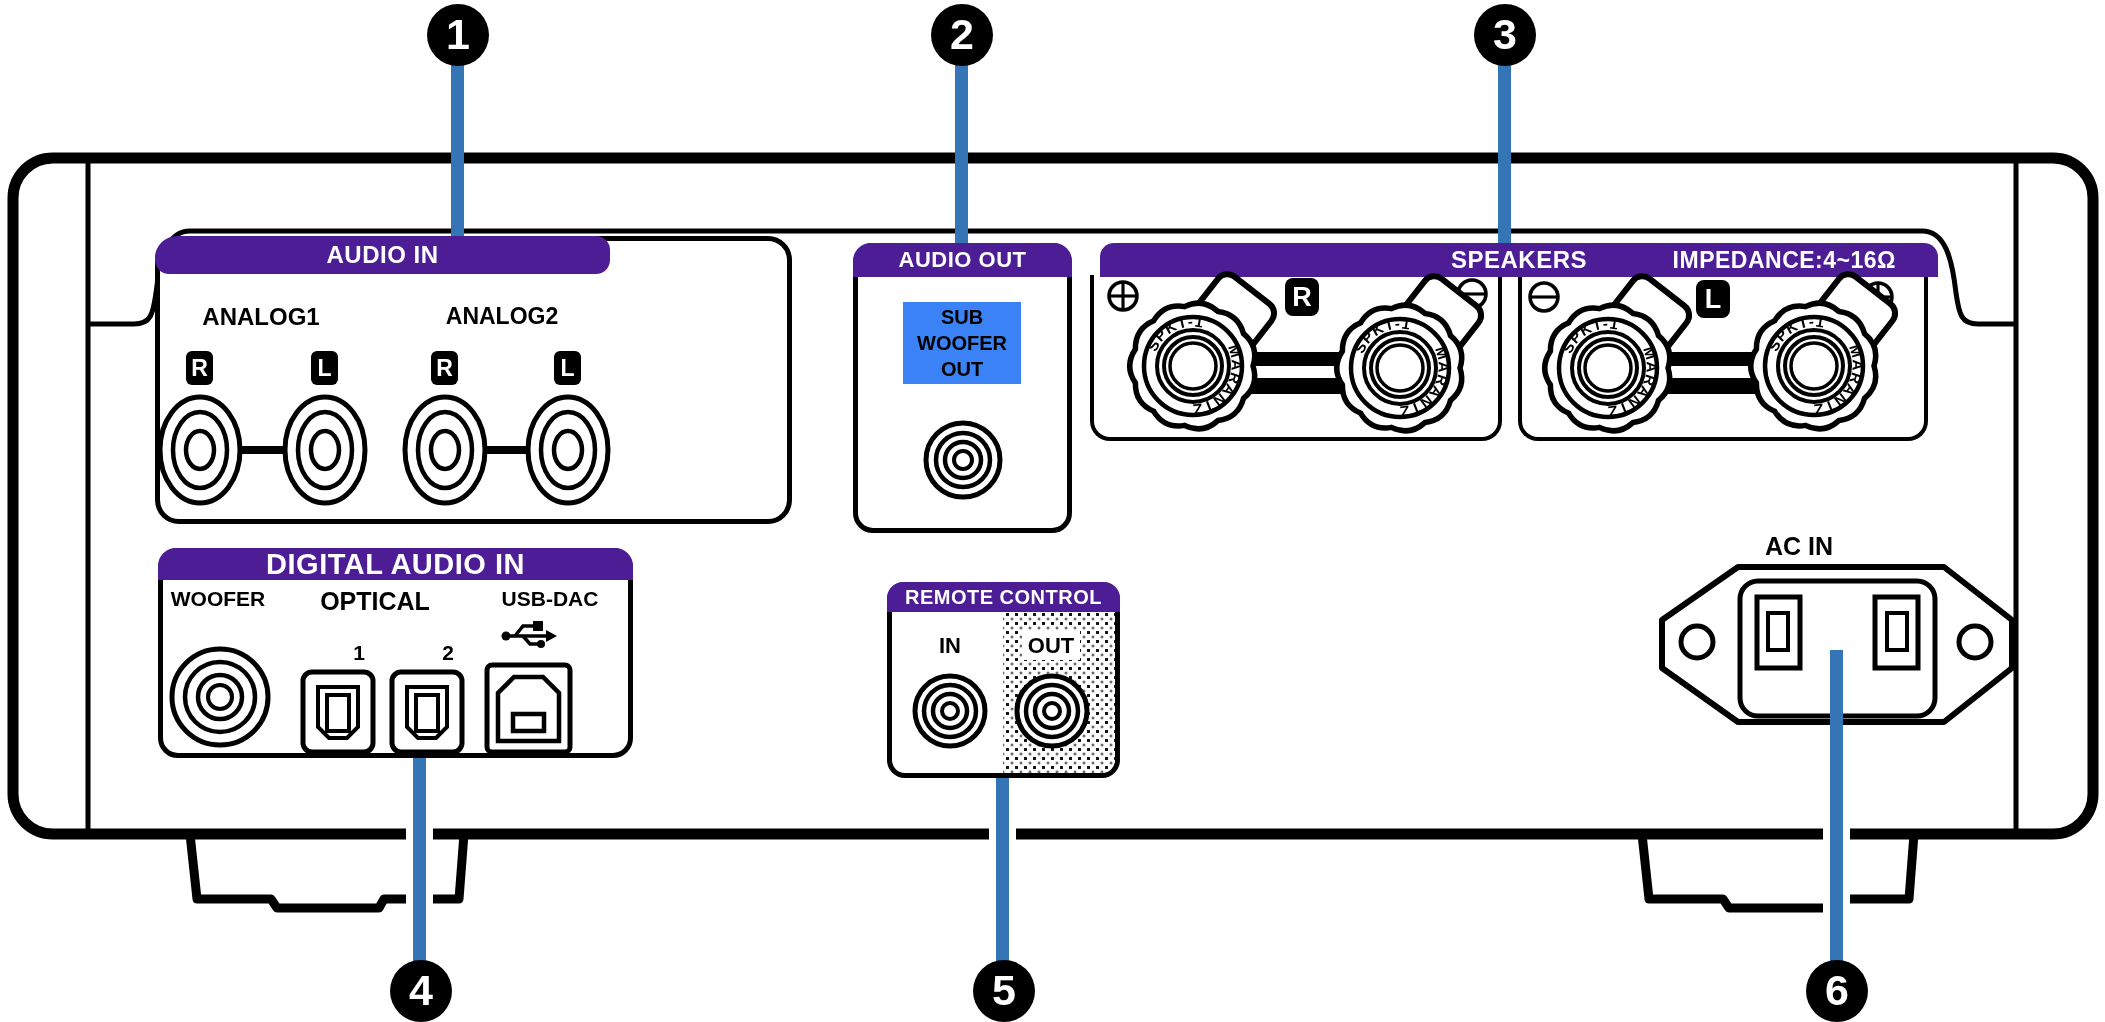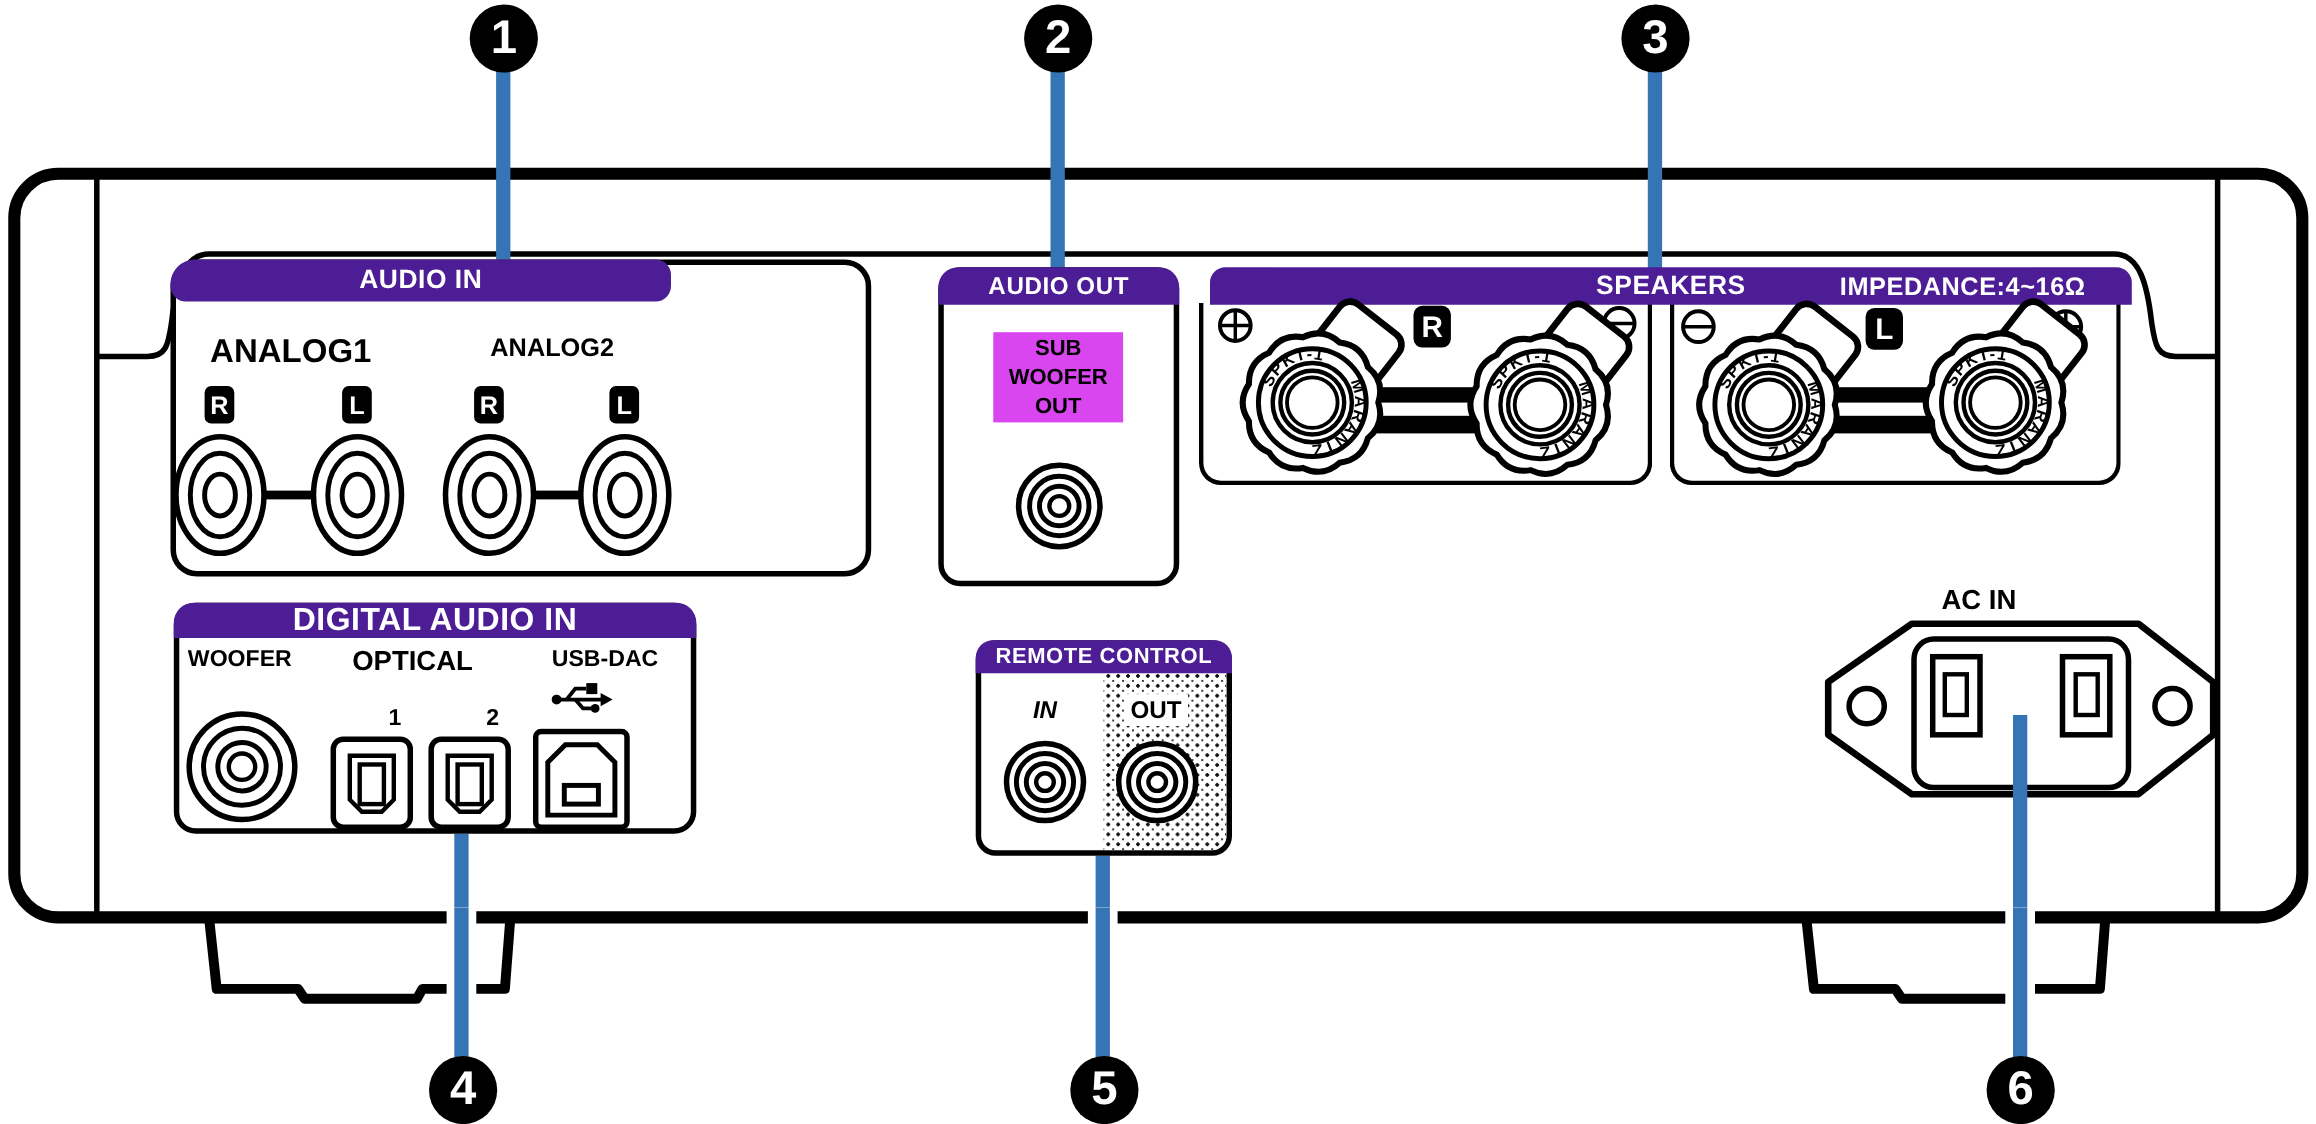--- a/index.html
+++ b/index.html
@@ -94,21 +94,21 @@
 <div class="abs cnum" style="left:931px;top:4px;">2</div>
 <div class="abs cnum" style="left:1474px;top:4px;">3</div>
 <div class="abs cnum" style="left:390px;top:960px;">4</div>
 <div class="abs cnum" style="left:973px;top:960px;">5</div>
 <div class="abs cnum" style="left:1806px;top:960px;">6</div>
 
 <div class="abs box" style="left:155px;top:236px;width:637px;height:288px;border-radius:24px;"></div>
 <div class="abs bar" style="left:155px;top:236px;width:455px;height:38px;font-size:24px;border-radius:22px 14px 14px 14px;">
   <span>AUDIO IN</span>
 </div>
-<div class="abs lbl" style="left:191px;top:303px;width:140px;font-size:30px;">ANALOG1</div>
+<div class="abs lbl" style="left:191px;top:303px;width:140px;font-size:24px;">ANALOG1</div>
 <div class="abs lbl" style="left:432px;top:303px;width:140px;font-size:23px;">ANALOG2</div>
 
 <div class="abs badge" style="left:186px;top:351px;width:27px;height:34px;font-size:23px;line-height:34px;">R</div>
 <div class="abs badge" style="left:311px;top:351px;width:27px;height:34px;font-size:23px;line-height:34px;">L</div>
 <div class="abs badge" style="left:431px;top:351px;width:27px;height:34px;font-size:23px;line-height:34px;">R</div>
 <div class="abs badge" style="left:554px;top:351px;width:27px;height:34px;font-size:23px;line-height:34px;">L</div>
 
 <div class="abs" style="left:240px;top:446px;width:45px;height:8px;background:#000;z-index:11;"></div>
 <div class="abs" style="left:485px;top:446px;width:43px;height:8px;background:#000;z-index:11;"></div>
 
@@ -130,21 +130,21 @@
 <svg class="abs jack" style="left:520px;top:392px;" width="96" height="116" viewBox="0 0 96 116">
   <ellipse cx="48" cy="58" rx="40" ry="53" fill="#fff" stroke="#000" stroke-width="5"></ellipse>
   <ellipse cx="48" cy="58" rx="27" ry="38" fill="none" stroke="#000" stroke-width="4.5"></ellipse>
   <ellipse cx="48" cy="58" rx="14" ry="19" fill="#fff" stroke="#000" stroke-width="4.5"></ellipse>
 </svg>
 
 <div class="abs box halftone" style="left:853px;top:243px;width:219px;height:290px;border-radius:20px;"></div>
 <div class="abs bar" style="left:853px;top:243px;width:219px;height:34px;font-size:22px;border-radius:18px 18px 0 0;">
   <span>AUDIO OUT</span>
 </div>
-<div class="abs lbl" style="left:903px;top:302px;width:118px;height:82px;background:#d946ef;font-size:20px;line-height:1.3;
+<div class="abs lbl" style="left:903px;top:302px;width:118px;height:82px;background:#3b82f6;font-size:20px;line-height:1.3;
             white-space:pre-line;display:flex;align-items:center;justify-content:center;z-index:12;">SUB
 WOOFER
 OUT</div>
 <svg class="abs jack" style="left:921px;top:418px;" width="84" height="84" viewBox="0 0 84 84">
   <circle cx="42" cy="42" r="37" fill="#fff" stroke="#000" stroke-width="5"></circle>
   <circle cx="42" cy="42" r="27" fill="none" stroke="#000" stroke-width="4.5"></circle>
   <circle cx="42" cy="42" r="18" fill="none" stroke="#000" stroke-width="4.5"></circle>
   <circle cx="42" cy="42" r="9" fill="#fff" stroke="#000" stroke-width="4"></circle>
 </svg>
 
@@ -231,21 +231,21 @@
   <path d="M 14 79 L 14 31 L 30 15 L 59 15 L 75 31 L 75 79 Z" fill="none" stroke="#000" stroke-width="4.5"></path>
   <rect x="29" y="52" width="31" height="17" fill="none" stroke="#000" stroke-width="4.5"></rect>
 </svg>
 
 <div class="abs box" style="left:887px;top:582px;width:233px;height:196px;border-radius:18px;"></div>
 <div class="abs halftone" style="left:1003px;top:610px;width:112px;height:163px;border-radius:0 0 14px 0;z-index:11;"></div>
 <div class="abs bar" style="left:887px;top:582px;width:233px;height:30px;font-size:20px;border-radius:16px 16px 0 0;">
 
   <span>REMOTE CONTROL</span>
 </div>
-<div class="abs lbl" style="left:928px;top:633px;width:44px;font-size:22px;z-index:12;font-style:italic;">IN</div>
+<div class="abs lbl" style="left:928px;top:633px;width:44px;font-size:22px;z-index:12;">IN</div>
 <div class="abs lbl" style="left:1022px;top:631px;width:58px;height:29px;background:#fff;font-size:22px;line-height:29px;z-index:12;">OUT</div>
 <svg class="abs jack" style="left:910px;top:671px;" width="80" height="80" viewBox="0 0 80 80">
   <circle cx="40" cy="40" r="35" fill="#fff" stroke="#000" stroke-width="5"></circle>
   <circle cx="40" cy="40" r="26" fill="none" stroke="#000" stroke-width="4.5"></circle>
   <circle cx="40" cy="40" r="17" fill="none" stroke="#000" stroke-width="4.5"></circle>
   <circle cx="40" cy="40" r="8" fill="#fff" stroke="#000" stroke-width="4"></circle>
 </svg>
 <svg class="abs jack" style="left:1012px;top:671px;" width="80" height="80" viewBox="0 0 80 80">
   <circle cx="40" cy="40" r="35" fill="#fff" stroke="#000" stroke-width="5"></circle>
   <circle cx="40" cy="40" r="26" fill="none" stroke="#000" stroke-width="4.5"></circle>

